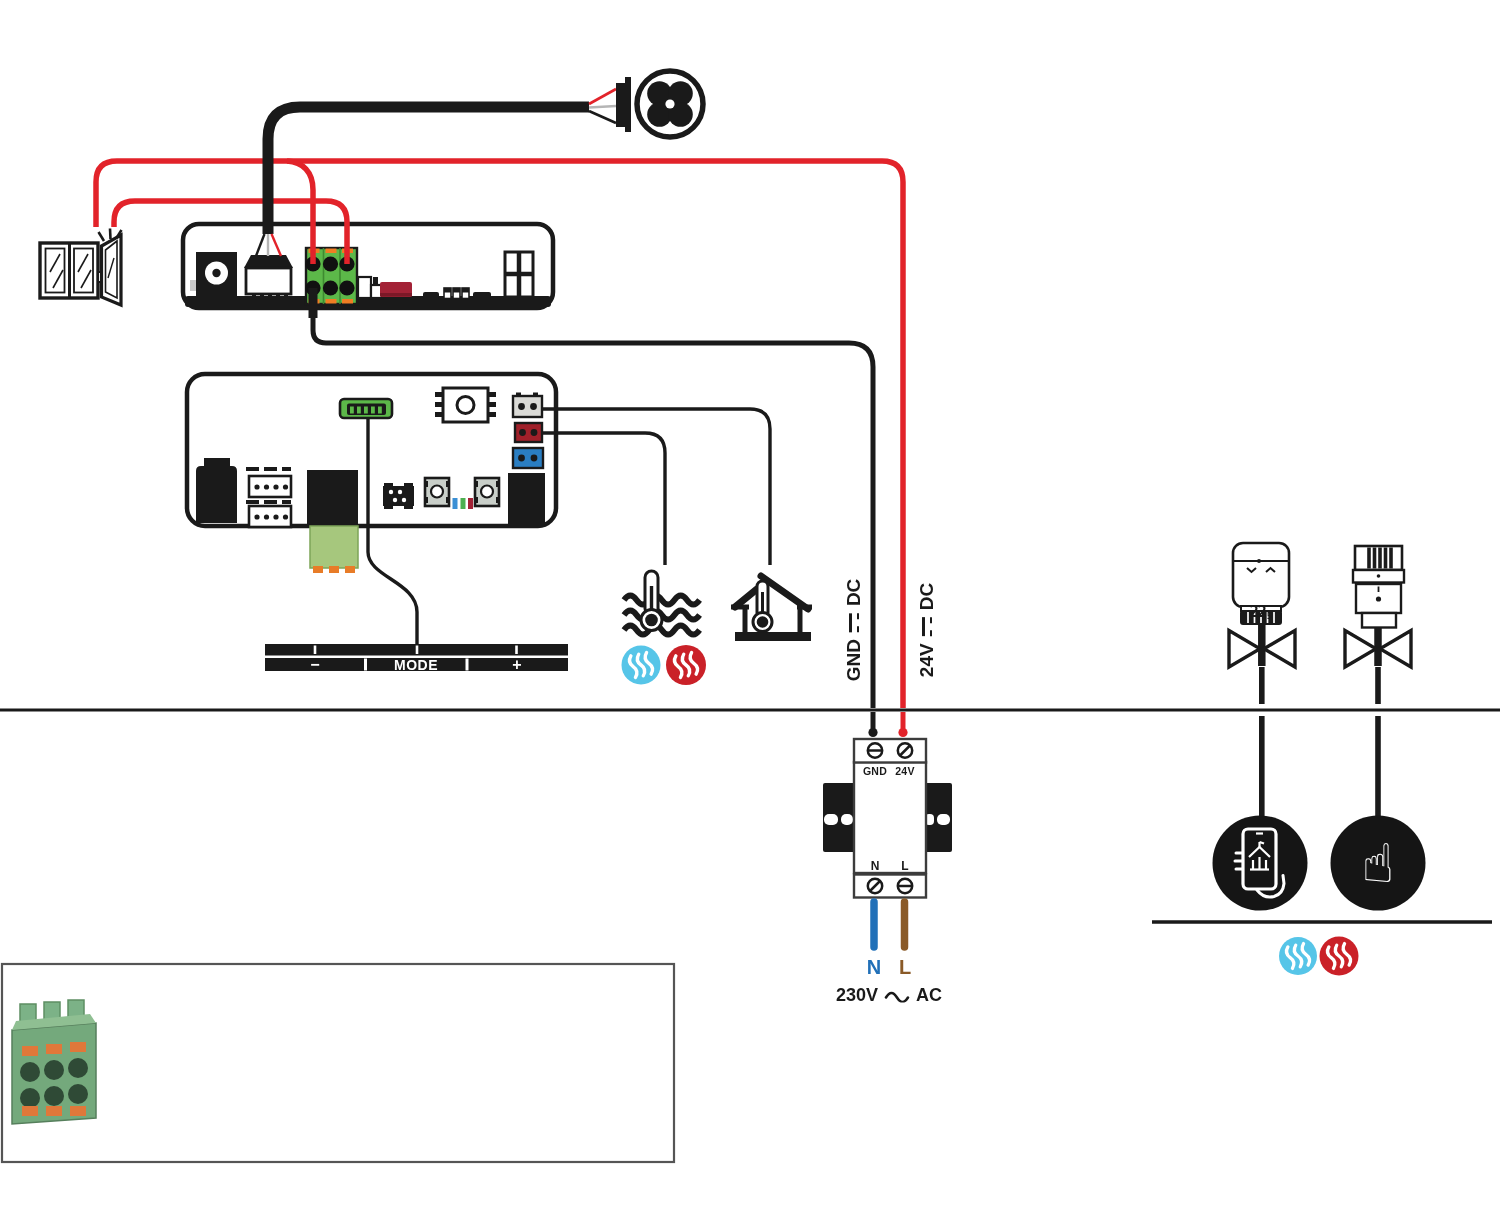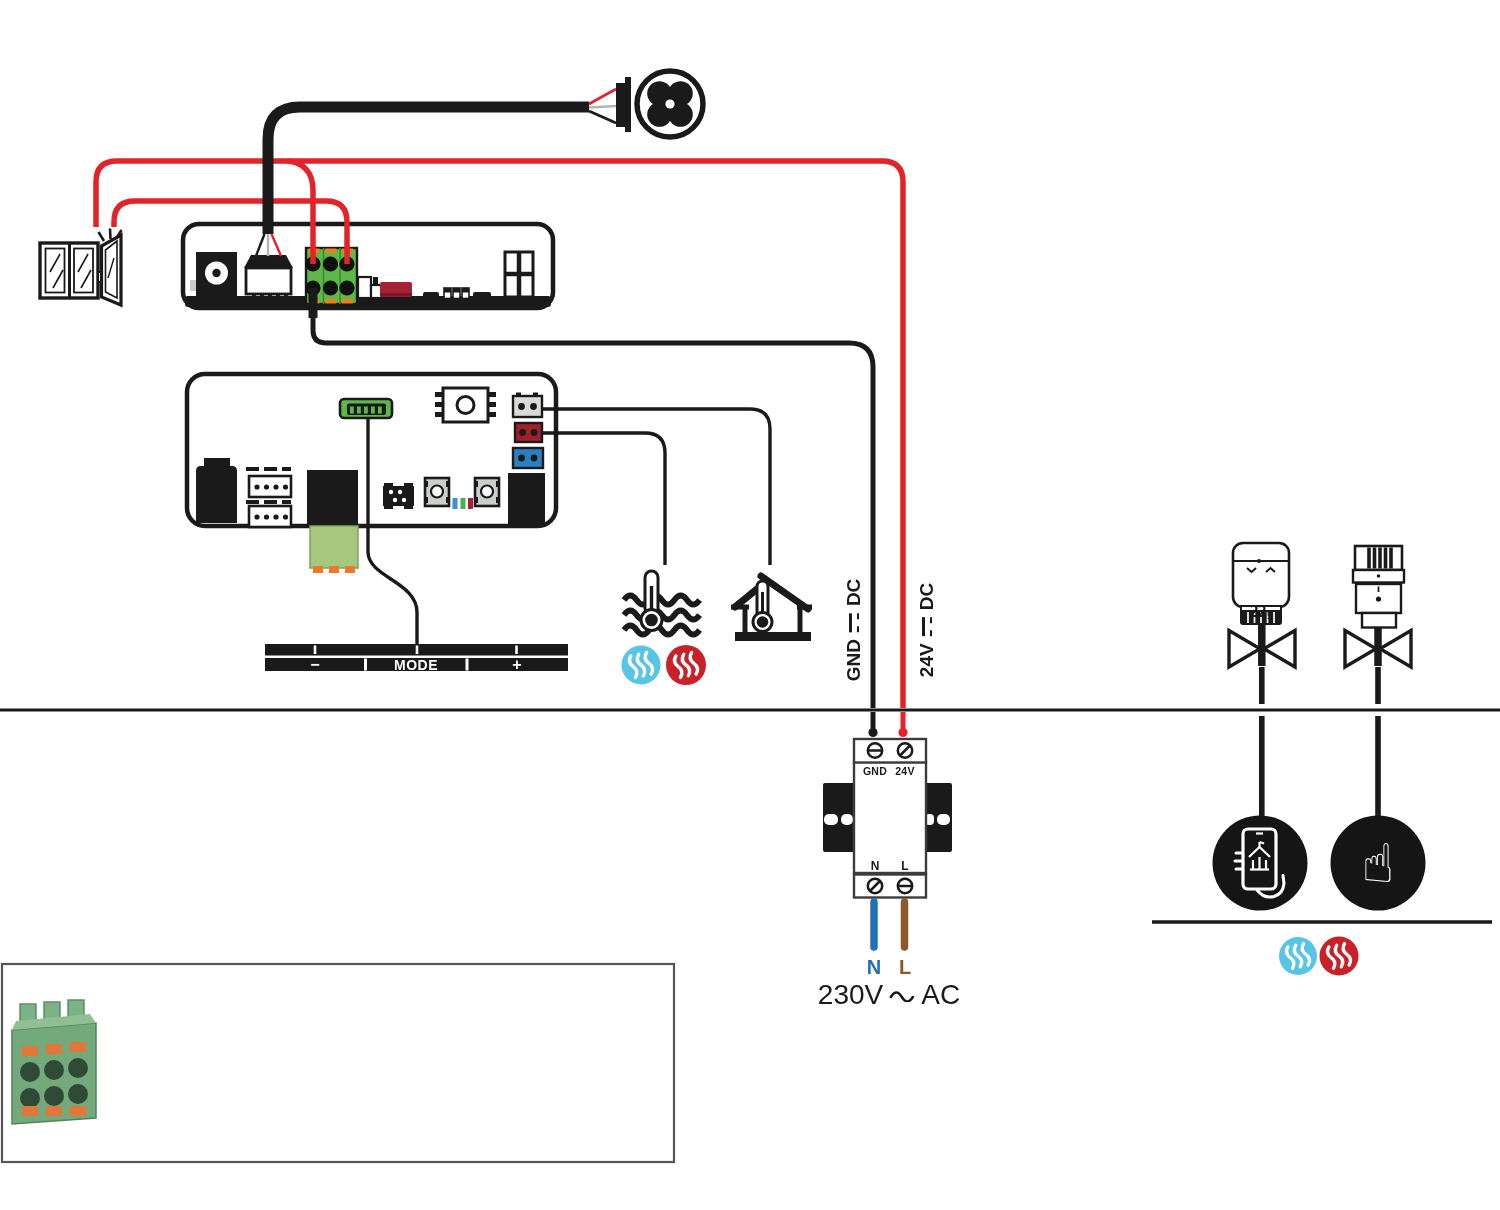--- a/index.html
+++ b/index.html
@@ -10,21 +10,21 @@
        white-space:nowrap;line-height:1;}
   .vlabel{position:absolute;display:flex;align-items:center;gap:7px;
           transform:translate(-50%,-50%) rotate(-90deg);font-weight:bold;font-size:19px;color:#1a1a1a;}
   .dcsym{display:inline-block;width:19px;height:5px;border-top:3px solid #1a1a1a;
          border-bottom:2.5px dashed #1a1a1a;}
   .psu-lbl{font-size:10.5px;letter-spacing:.3px;}
   .nl-lbl{font-size:12px;}
   .wire-lbl{font-size:20px;}
   .n-col{color:#2170b8;} .l-col{color:#8a5a28;}
   .ac-row{position:absolute;transform:translate(-50%,-50%);display:flex;align-items:center;gap:6px;
-          font-weight:normal;font-size:28px;color:#1a1a1a;white-space:nowrap;}
+          font-weight:bold;font-size:18px;color:#1a1a1a;white-space:nowrap;}
   .mode-lbl{color:#fff;}
   .trv-disp{position:absolute;transform:translate(-50%,-50%);display:flex;align-items:flex-end;
             font-family:"DejaVu Sans Mono",monospace;font-weight:bold;color:#1a1a1a;}
   .trv-main{font-size:15px;letter-spacing:-1px;}
   .trv-sub{font-size:9px;margin-left:1px;}
   .hand-glyph{position:absolute;transform:translate(-50%,-50%);color:#fff;font-size:54px;
               font-family:"DejaVu Sans",sans-serif;line-height:1;}
   .info-text{position:absolute;left:152px;top:1003px;width:525px;font-weight:bold;font-size:31px;
              line-height:40px;letter-spacing:-0.8px;color:#3b3b3b;}
 </style>

